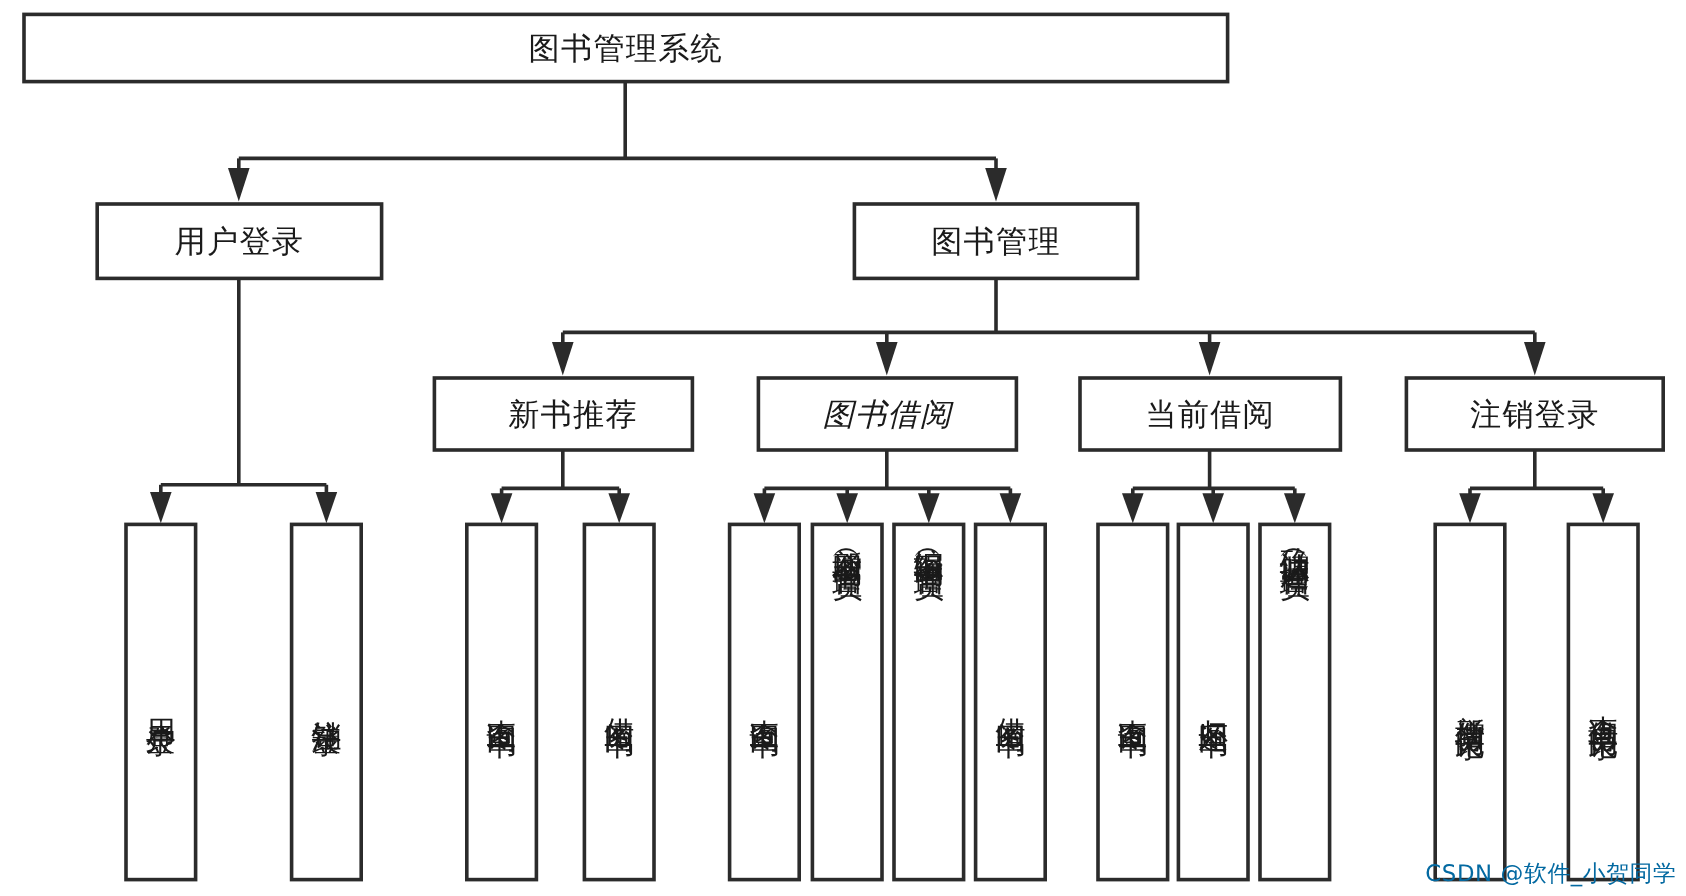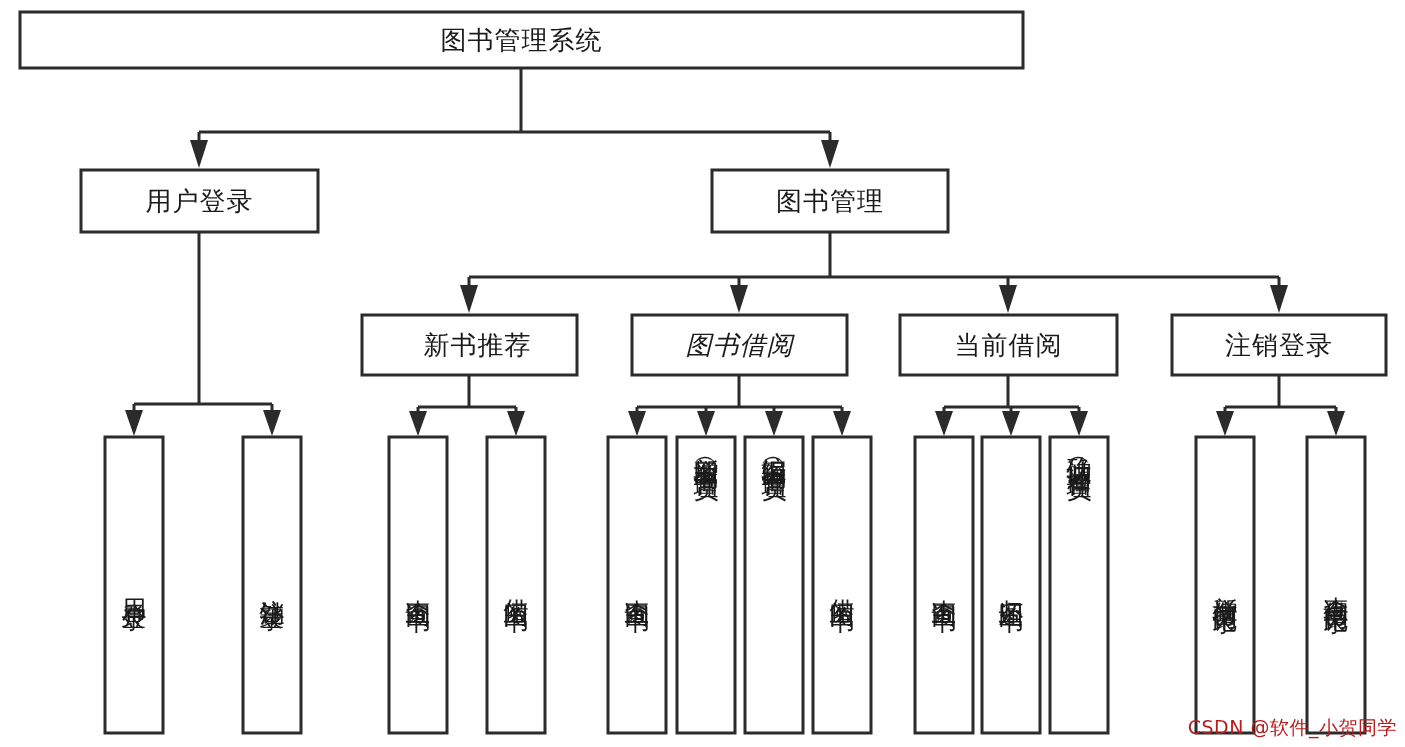--- a/index.html
+++ b/index.html
@@ -72,21 +72,21 @@
   }
   .title-label-text {
     font-size: 26px;
   }
   .watermark {
     position: absolute;
     right: 8px;
     bottom: 6px;
     font-family: "DejaVu Sans", "Liberation Sans", sans-serif;
     font-size: 19px;
-    color: #b91c1c;
+    color: #0369a1;
     white-space: nowrap;
     letter-spacing: 0.5px;
   }
 </style>
 </head>
 <body>
 
 <div id="diagram-root">
 
   <svg class="diagram" viewBox="0 0 1405 747" xmlns="http://www.w3.org/2000/svg">

